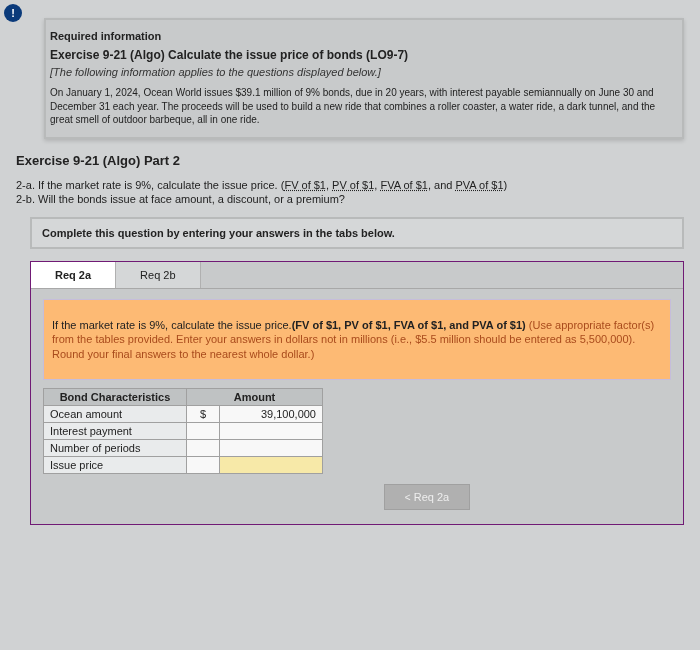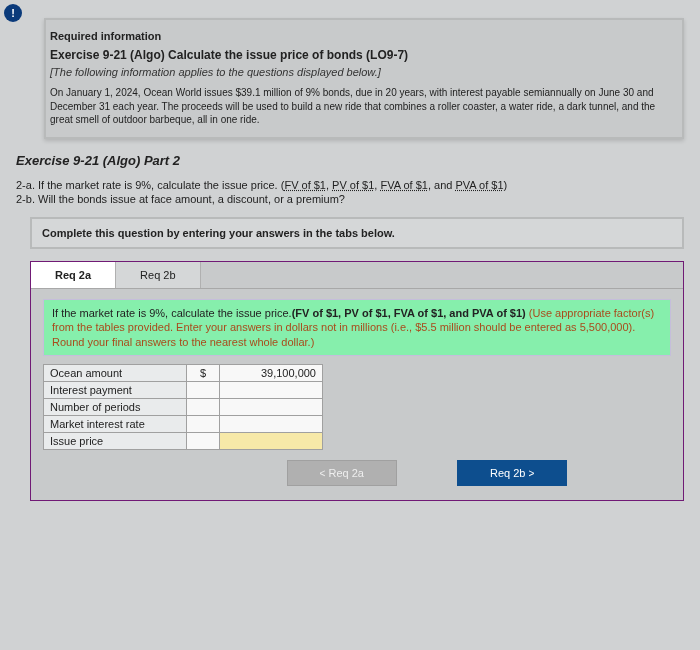--- a/index.html
+++ b/index.html
@@ -33,21 +33,21 @@
     margin: 18px 16px 8px 44px;
     border: 2px solid #b8baba;
     background: #c8cacb;
     padding: 10px 14px 10px 4px;
     box-shadow: 0 2px 4px rgba(0,0,0,0.15);
   }
   .req-heading { font-weight: bold; margin-bottom: 6px; font-size: 11px; }
   .ex-title { font-weight: bold; font-size: 12px; margin-bottom: 4px; }
   .italic { font-style: italic; color: #333; margin-bottom: 8px; }
   .scenario { font-size: 10px; line-height: 1.35; }
-  .part-heading { font-weight: bold; font-size: 13px; margin: 14px 12px 10px 16px; font-style: italic; }
+  .part-heading { font-weight: bold; font-size: 13px; margin: 14px 12px 10px 16px; }
   .questions { margin: 0 0 10px 16px; font-size: 11px; line-height: 1.35; }
   .dlink { text-decoration: underline dotted; }
   .instr-box {
     margin: 0 16px 8px 30px;
     background: #d5d7d8;
     border: 2px solid #b8baba;
     padding: 8px 10px;
     font-weight: bold;
     font-size: 11px;
   }
@@ -63,23 +63,23 @@
   .tab {
     padding: 7px 24px;
     font-size: 11px;
     border-right: 1px solid #b0b0b0;
     background: #d5d7d8;
     cursor: pointer;
   }
   .tab.active { background: #fff; font-weight: bold; }
   .tab-instr {
     margin: 10px 12px 8px 12px;
-    background: #86efac;
+    background: #fdba74;
     border: 1px solid #c5bddb;
-    padding: 6px 8px;
+    padding: 18px 8px;
     font-size: 11px;
     line-height: 1.3;
   }
   .tab-instr .bold { font-weight: bold; }
   .tab-instr .hint { color: #a94b1c; }
   .data-table {
     margin: 0 12px 10px 12px;
     border-collapse: collapse;
   }
   .data-table th, .data-table td {
@@ -93,21 +93,21 @@
   .col-sym { width: 20px; text-align: center; background: #f8f8f8; }
   .col-amount { width: 90px; text-align: right; background: #f8f8f8; }
   .col-amount.yellow { background: #f7e9a8; }
   .nav-buttons {
     display: flex;
     gap: 60px;
     justify-content: center;
     margin: 8px 0 14px 140px;
   }
   .btn {
-    padding: 6px 32px;
+    padding: 6px 20px;
     font-size: 11px;
     color: #fff;
     background: #0d4e8e;
     border: 1px solid #0d4e8e;
     cursor: pointer;
   }
   .btn.disabled { background: #b0b0b0; border-color: #a0a0a0; color: #eee; }
   .chev { font-size: 10px; }
 </style>
 </head>
@@ -138,51 +138,46 @@
     <div class="tab active">Req 2a</div>
     <div class="tab">Req 2b</div>
   </div>
 
   <div class="tab-instr">
     <span>If the market rate is 9%, calculate the issue price.</span><span class="bold">(FV of $1, PV of $1, FVA of $1, and PVA of $1)</span><span class="hint"> (Use appropriate factor(s) from the tables provided. Enter your answers in dollars not in millions (i.e., $5.5 million should be entered as 5,500,000). Round your final answers to the nearest whole dollar.)</span>
   </div>
 
   <table class="data-table">
     <tbody>
+        <tr>
+      <th class="col-label">Bond Characteristics</th>
+      <th colspan="2">Amount</th>
+    </tr>
     <tr>
       <td class="col-label">Ocean amount</td>
       <td class="col-sym">$</td>
       <td class="col-amount">39,100,000</td>
     </tr>
     <tr>
       <td class="col-label">Interest payment</td>
       <td class="col-sym"></td>
       <td class="col-amount"></td>
     </tr>
     <tr>
       <td class="col-label">Number of periods</td>
       <td class="col-sym"></td>
       <td class="col-amount"></td>
     </tr>
     <tr>
-      <td class="col-label">Market interest rate</td>
-      <td class="col-sym"></td>
-      <td class="col-amount"></td>
-    </tr>
-    <tr>
       <td class="col-label">Issue price</td>
       <td class="col-sym"></td>
       <td class="col-amount yellow"></td>
     </tr>
   </tbody>
     </table>
 
   <div class="nav-buttons">
     <div class="btn disabled">
       <span class="chev">&lt;</span>
       <span>Req 2a</span>
     </div>
-    <div class="btn">
-      <span>Req 2b</span>
-      <span class="chev">&gt;</span>
-    </div>
   </div>
 </div>
 
 </body></html>

